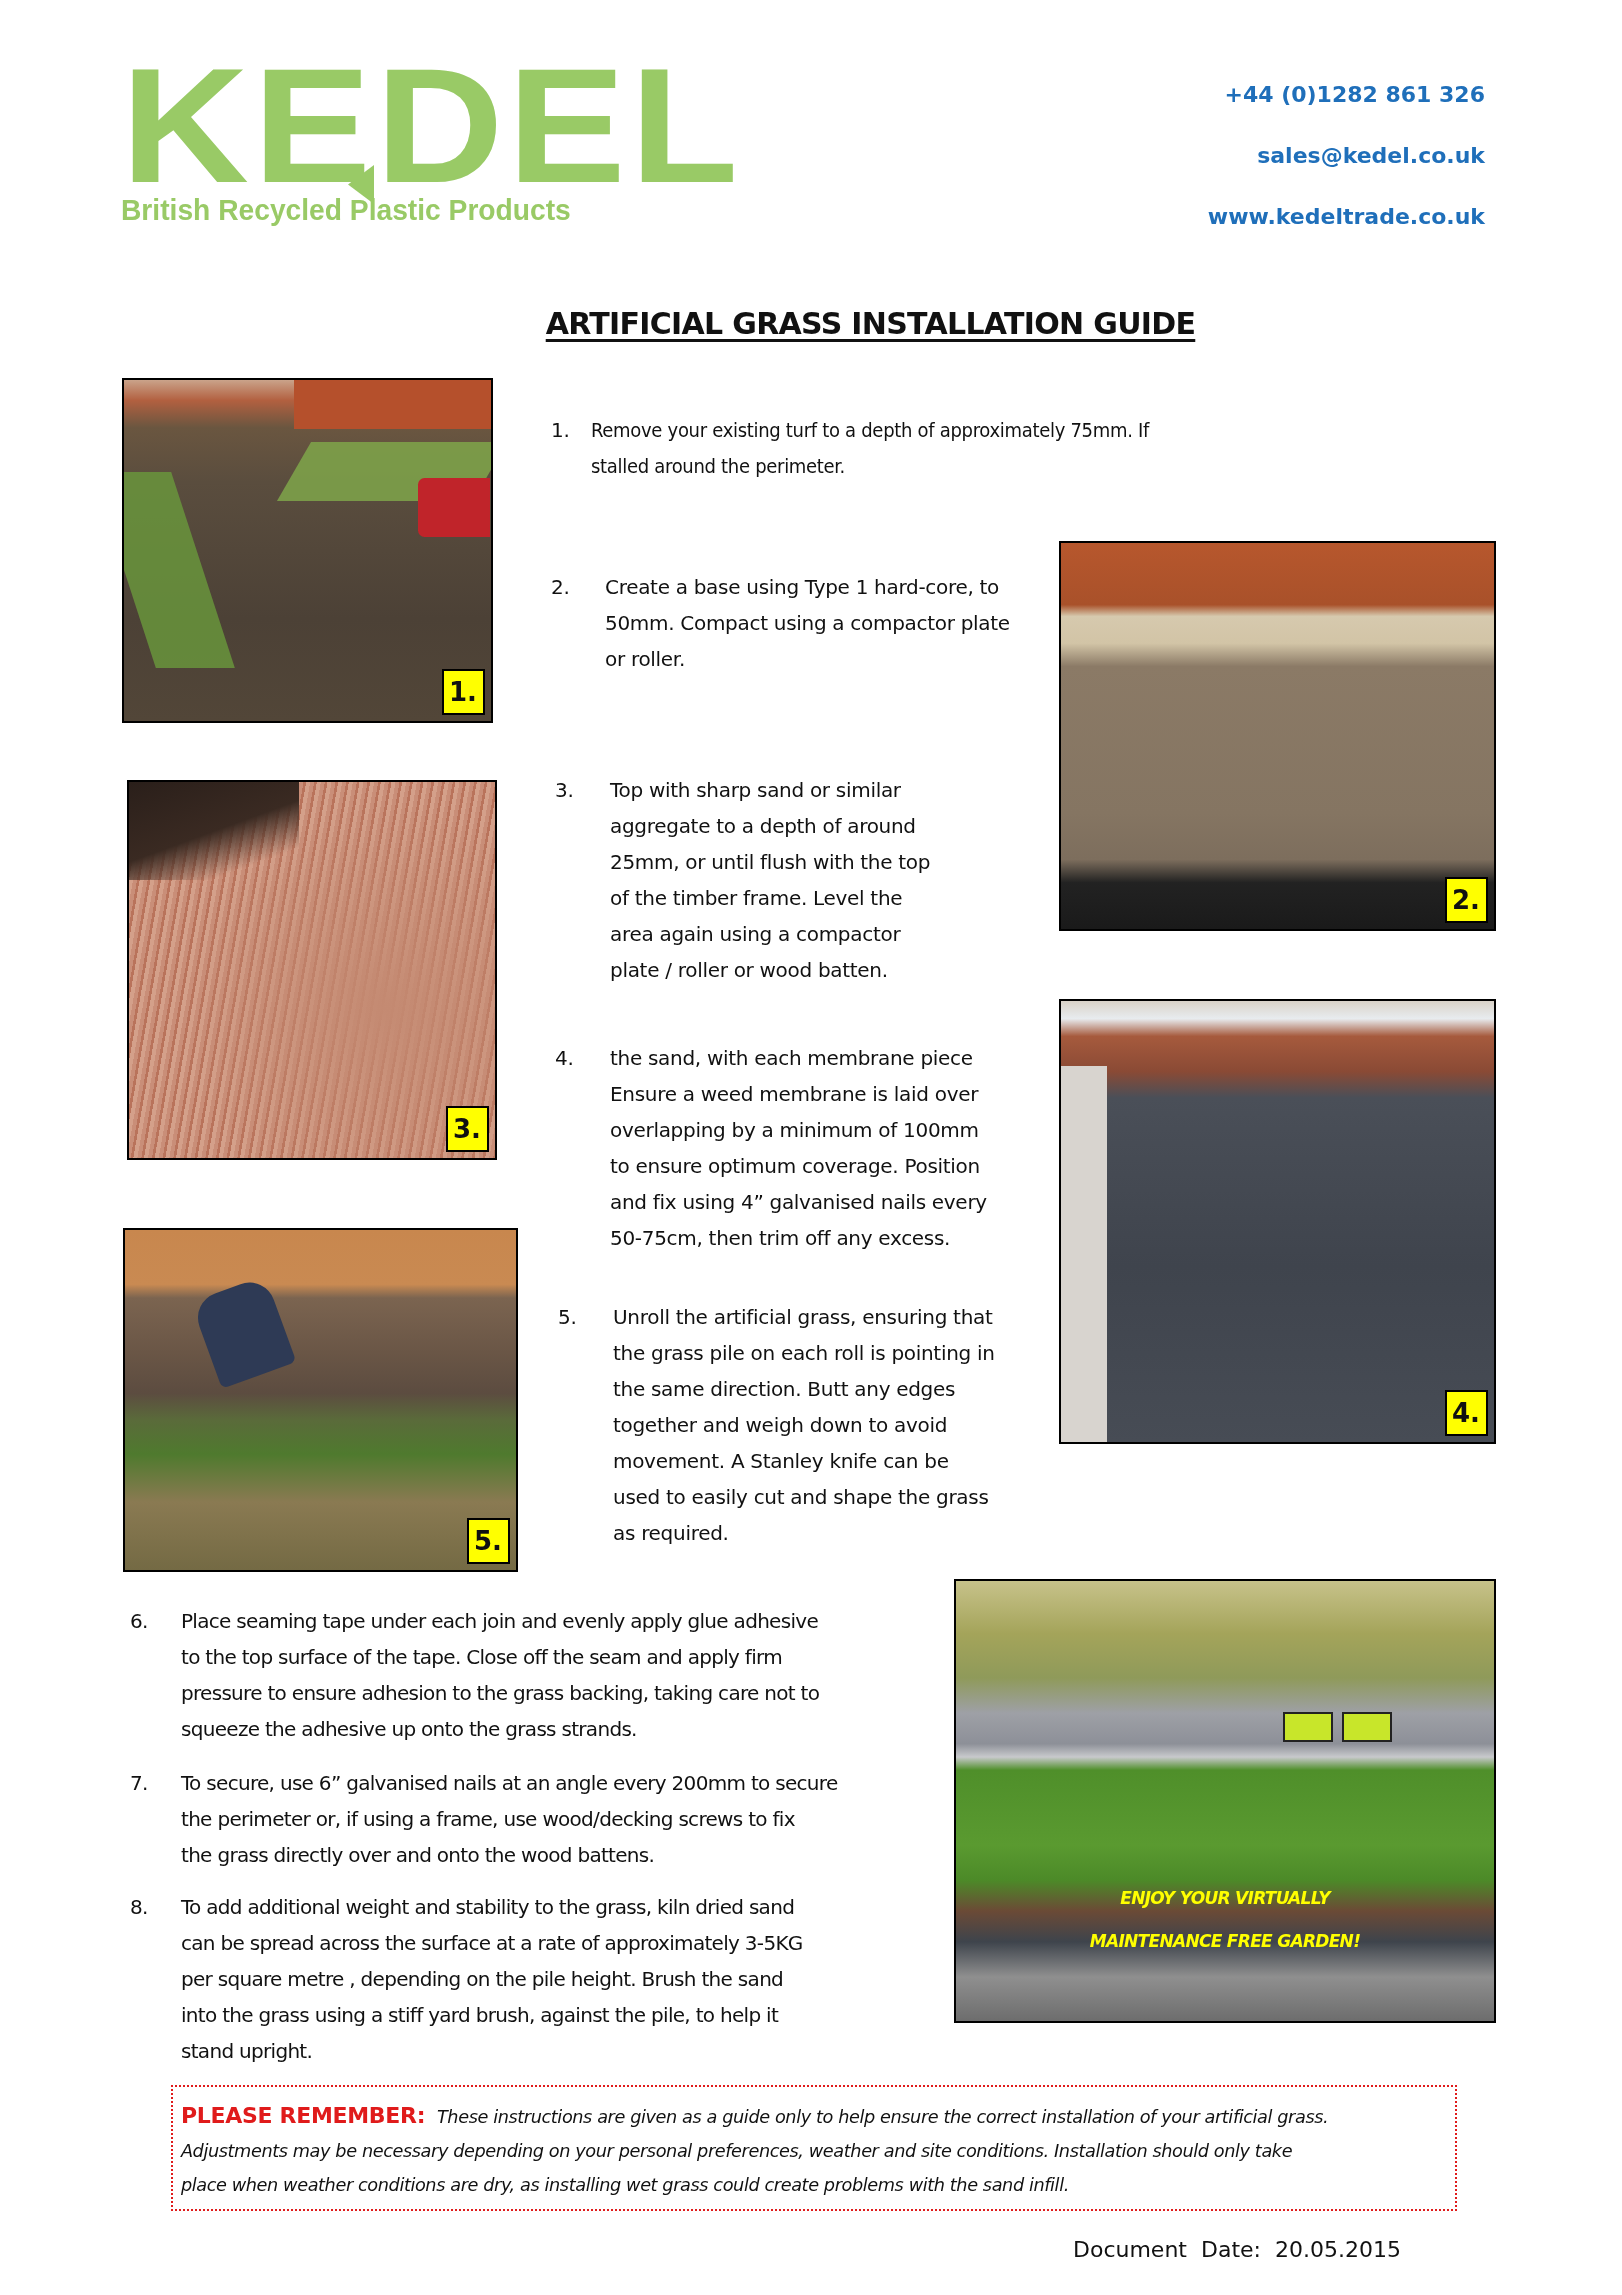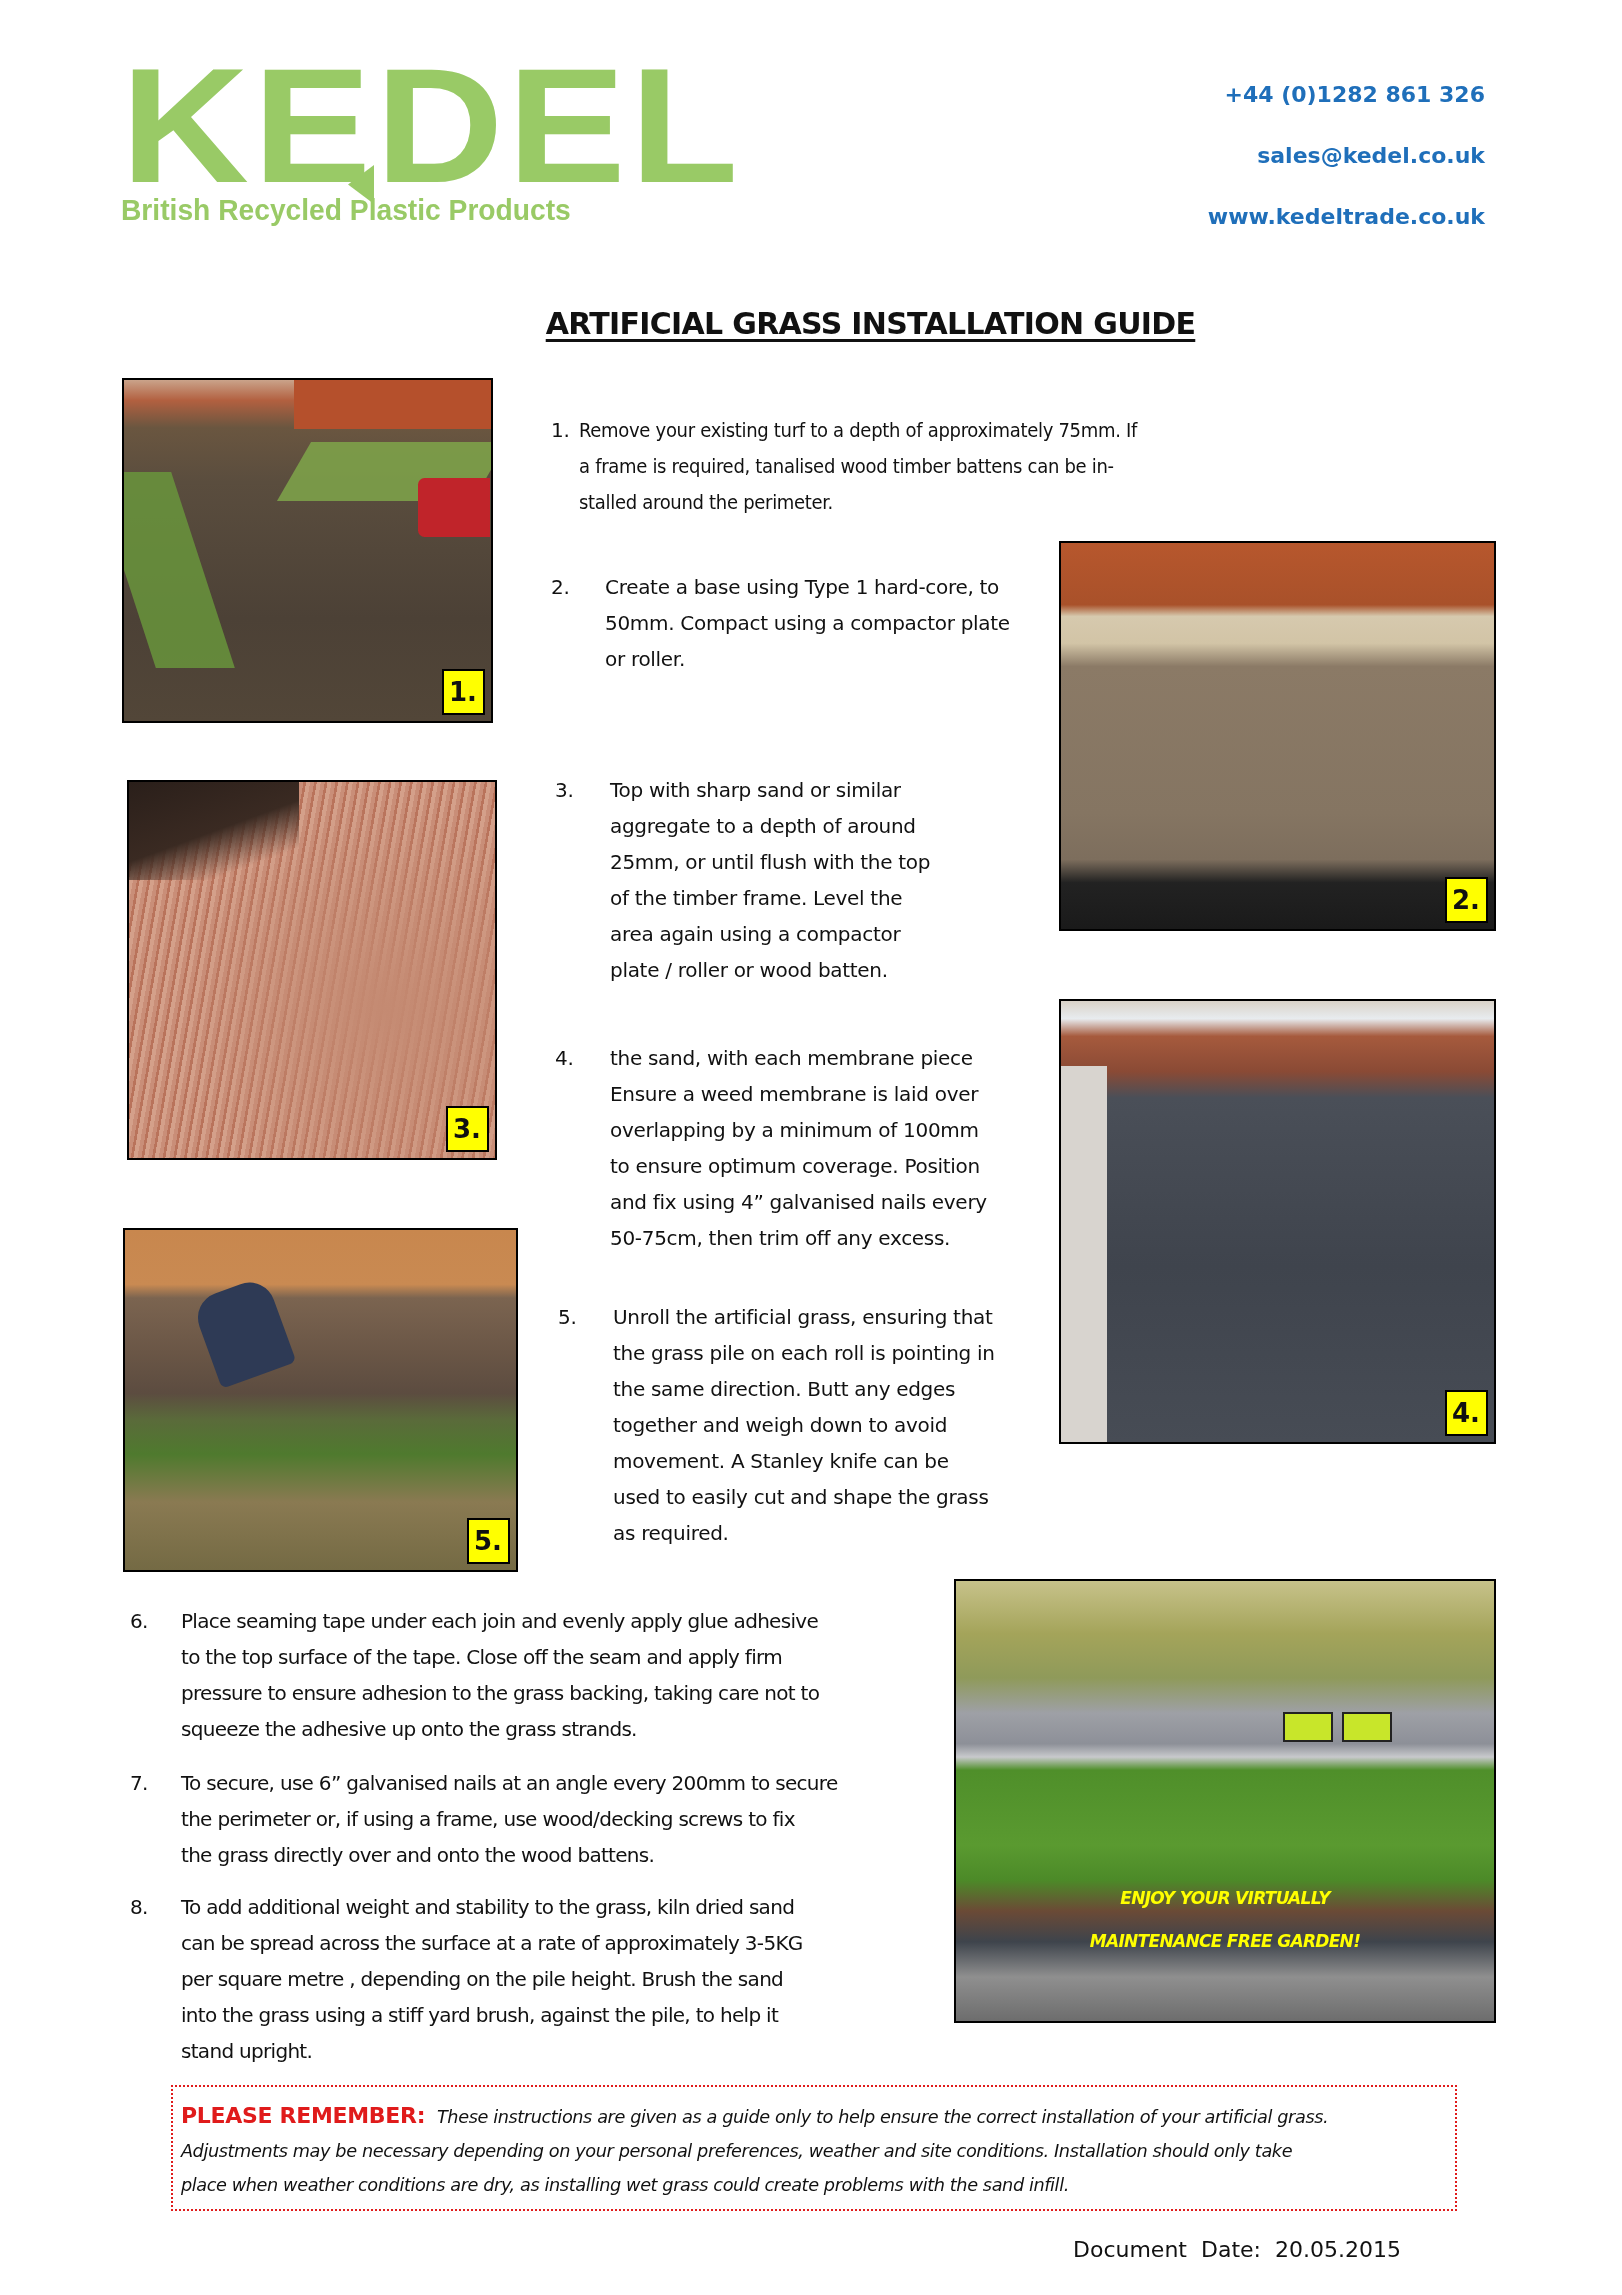--- a/index.html
+++ b/index.html
@@ -108,23 +108,22 @@
 <div class="abs contact">
   <span class="contact-line">+44 (0)1282 861 326</span>
   <span class="contact-line">sales@kedel.co.uk</span>
   <span class="contact-line">www.kedeltrade.co.uk</span>
 </div>
 
 <div class="abs title">ARTIFICIAL GRASS INSTALLATION GUIDE</div>
 
 <div class="abs step" style="left:551px; top:412px; width:720px;">
   <span class="num">1.</span>
-  <div style="margin-left:28px; font-family:'Liberation Sans Narrow','DejaVu Sans Condensed','DejaVu Sans',sans-serif; font-size:20px;">
+  <div style="margin-left:40px; font-family:'Liberation Sans Narrow','DejaVu Sans Condensed','DejaVu Sans',sans-serif; font-size:20px;">
     <span class="txt">Remove your existing turf to a depth of approximately 75mm.  If</span>
-    <span class="txt">a frame is required, tanalised wood timber battens can be in-</span>
     <span class="txt">stalled around the perimeter.</span>
   </div>
 </div>
 
 <div class="abs step" style="left:551px; top:569px; width:497px;">
   <span class="num">2.</span>
   <div style="margin-left:54px;">
     <span class="txt">Create a base using Type 1 hard-core, to</span>
     <span class="txt">50mm.  Compact using a compactor plate</span>
     <span class="txt">or roller.</span>

